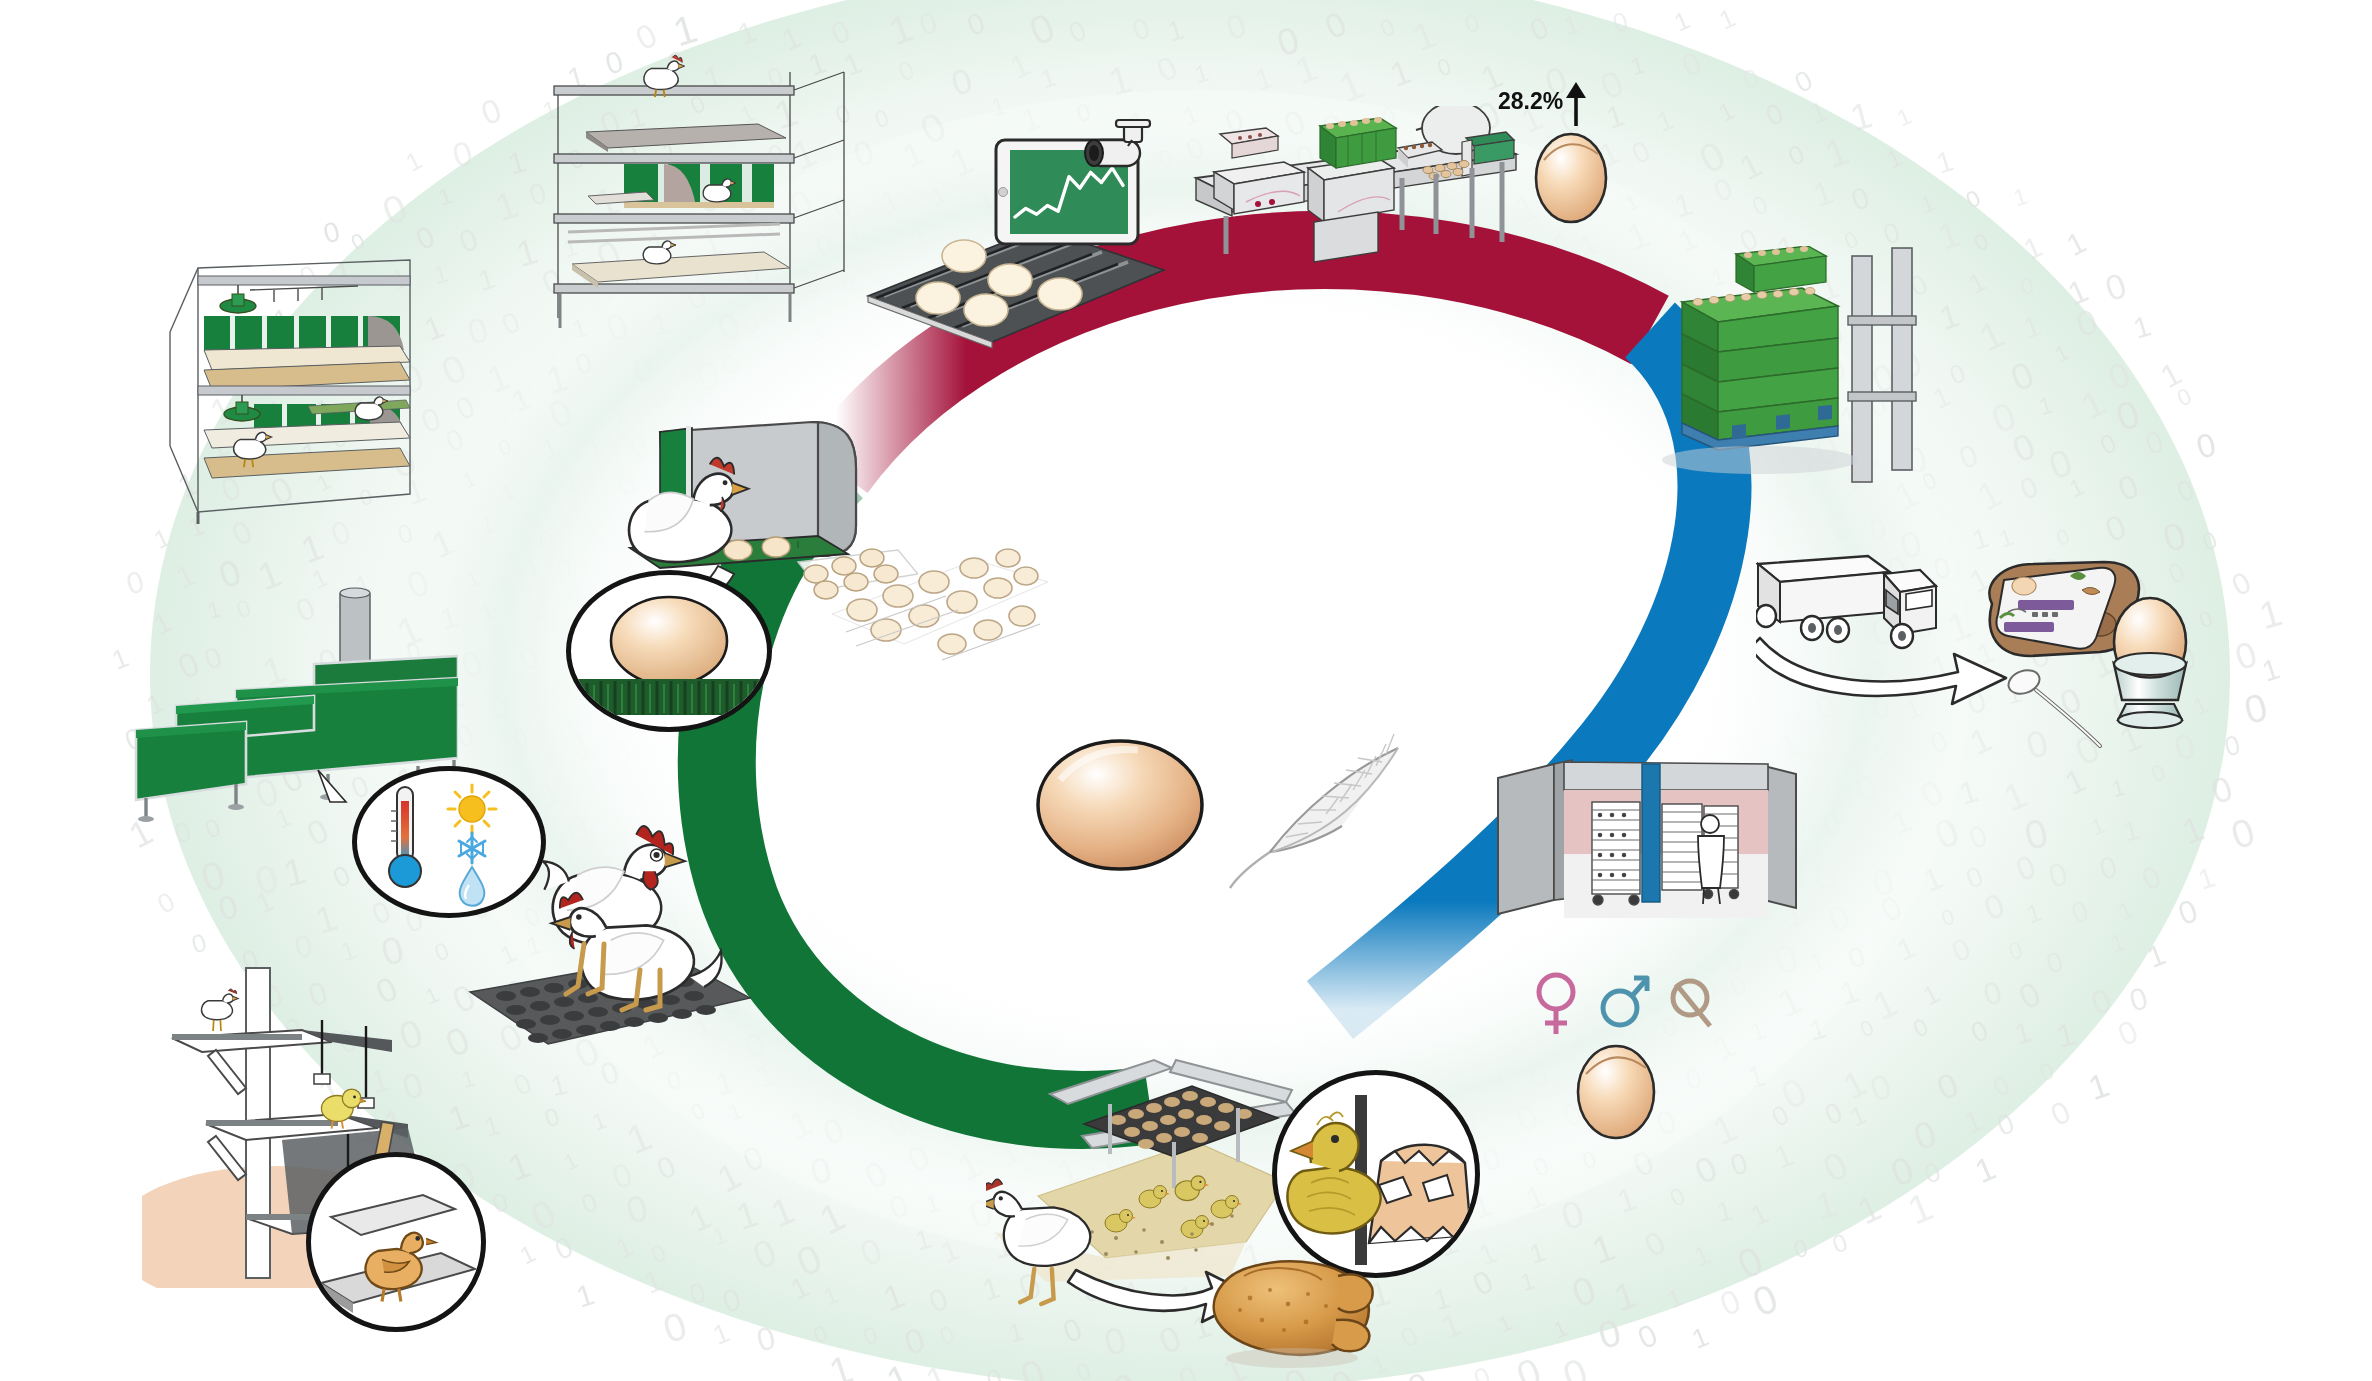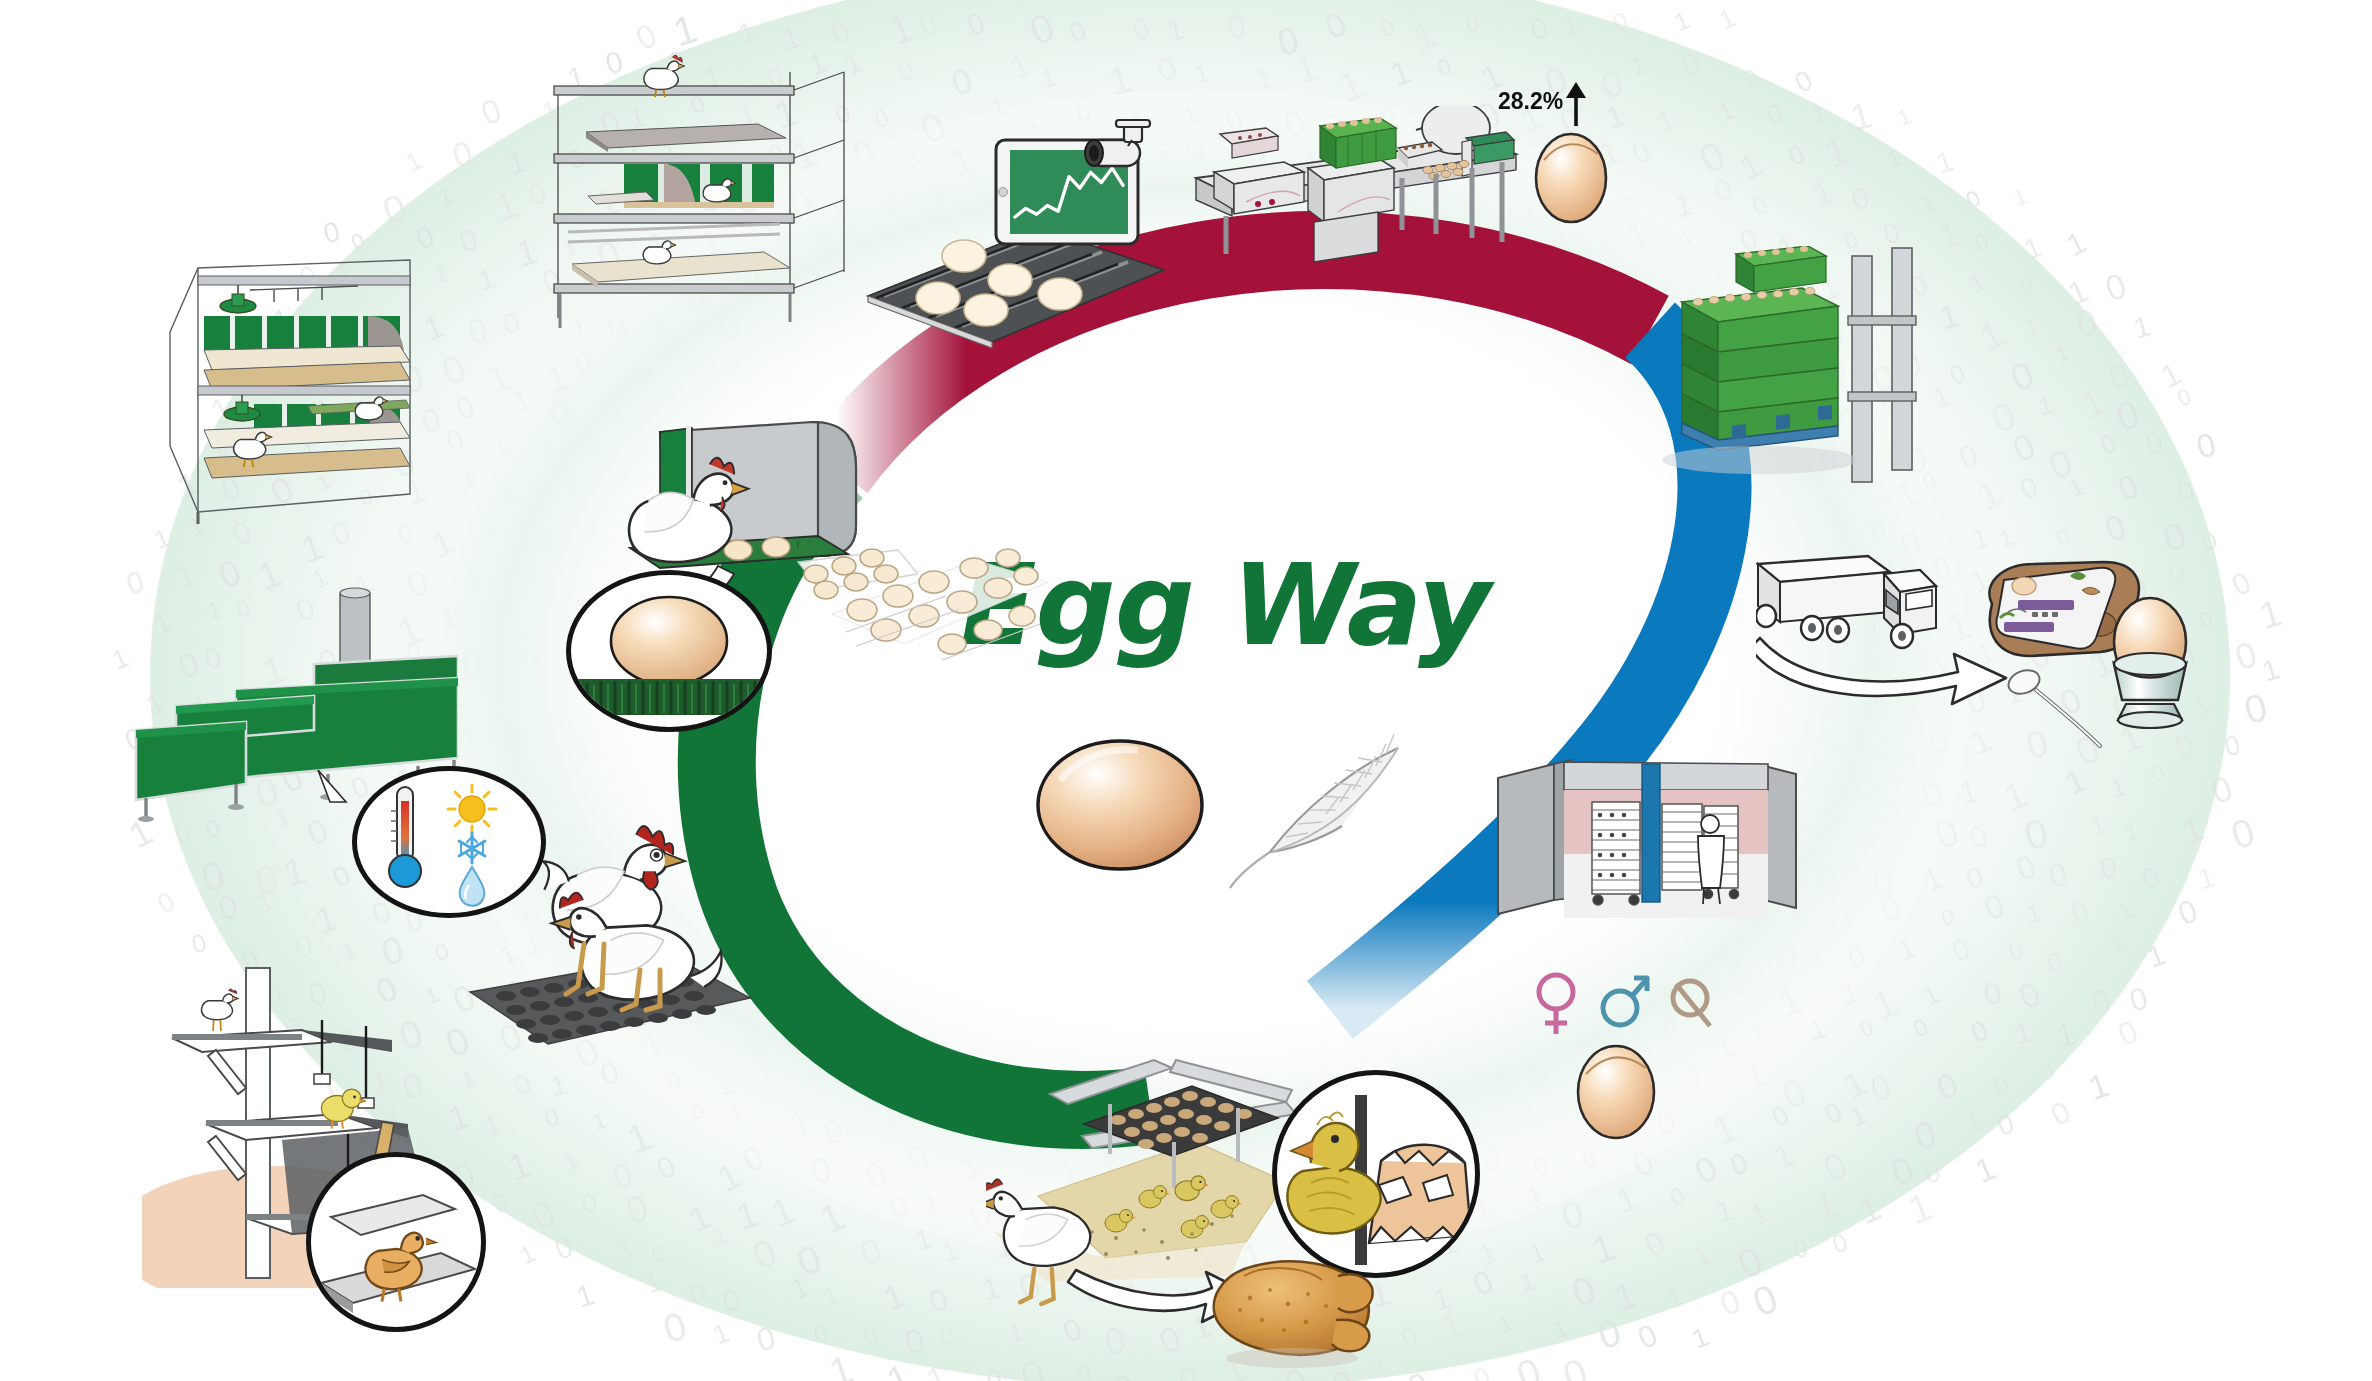--- a/index.html
+++ b/index.html
@@ -1123,21 +1123,20 @@
 
     <path d="M 1650 330
              C 1760 430, 1720 620, 1600 760
              C 1530 845, 1430 930, 1330 1010" fill="none" stroke="url(#fadeBlueA)" stroke-width="74" stroke-linecap="butt"></path>
 
     <path d="M 836 470
              C 720 580, 690 760, 740 900
              C 800 1060, 980 1130, 1150 1105" fill="none" stroke="url(#fadeGreenA)" stroke-width="78" stroke-linecap="butt"></path>
   </svg>
 
-  <div class="title">Egg Way</div>
 
   <svg class="node" style="left:1020px; top:700px; width:420px; height:210px;" viewBox="0 0 420 210">
     <defs>
       <radialGradient id="eggBig" cx="36%" cy="26%" r="78%">
         <stop offset="0%" stop-color="#ffffff"></stop>
         <stop offset="34%" stop-color="#f6d9b8"></stop>
         <stop offset="75%" stop-color="#e4b184"></stop>
         <stop offset="100%" stop-color="#cf9265"></stop>
       </radialGradient>
     </defs>

